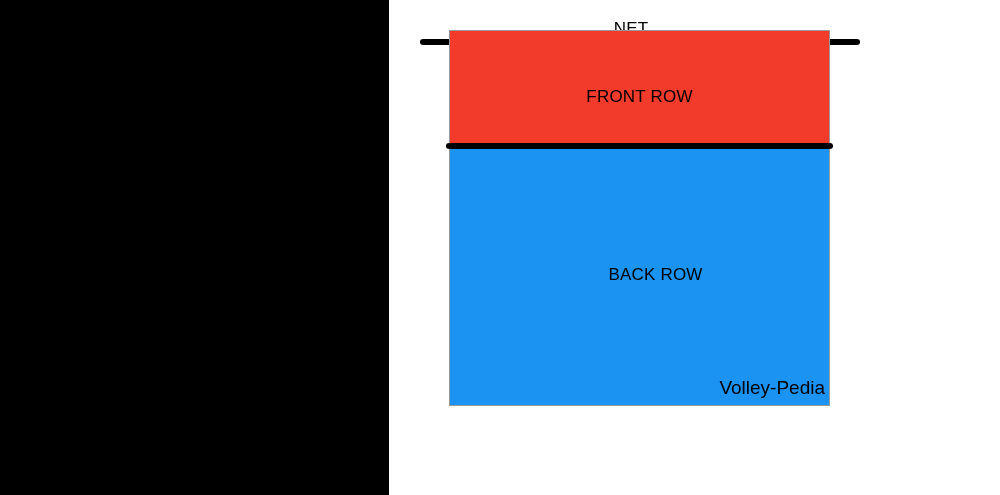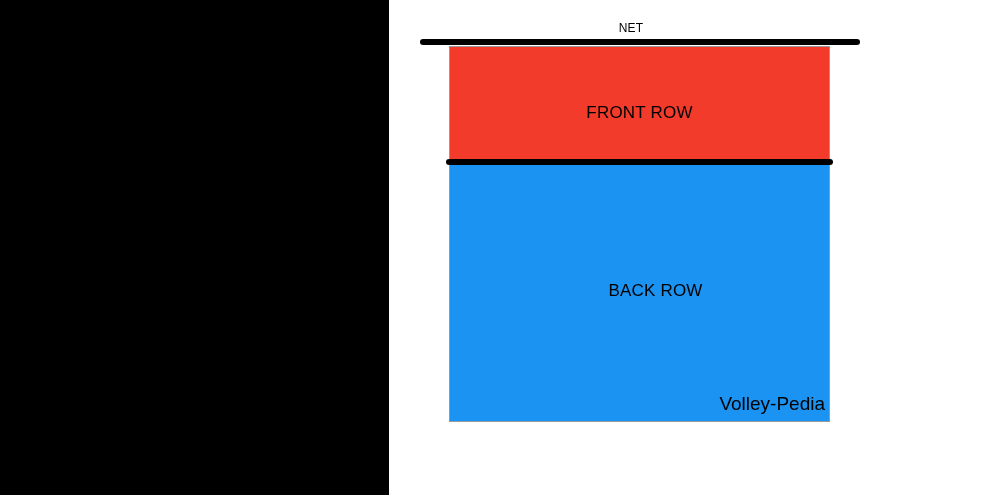--- a/index.html
+++ b/index.html
@@ -22,38 +22,38 @@
     width: 389px;
     height: 495px;
     background: #000000;
   }
   .net-label {
     position: absolute;
     left: 420px;
     top: 19px;
     width: 422px;
     text-align: center;
-    font-size: 12px;
+    font-size: 17px;
     line-height: 19px;
     color: #000000;
     letter-spacing: 0.2px;
   }
   .net-line {
     position: absolute;
     left: 420px;
     top: 39px;
     width: 440px;
     height: 6px;
     background: #000000;
     border-radius: 3px;
   }
   .court {
     position: absolute;
     left: 449px;
-    top: 46px;
+    top: 30px;
     width: 381px;
     height: 376px;
     box-sizing: border-box;
     border: 1px solid #999999;
     display: flex;
     flex-direction: column;
   }
   .front-row {
     position: relative;
     height: 113px;

